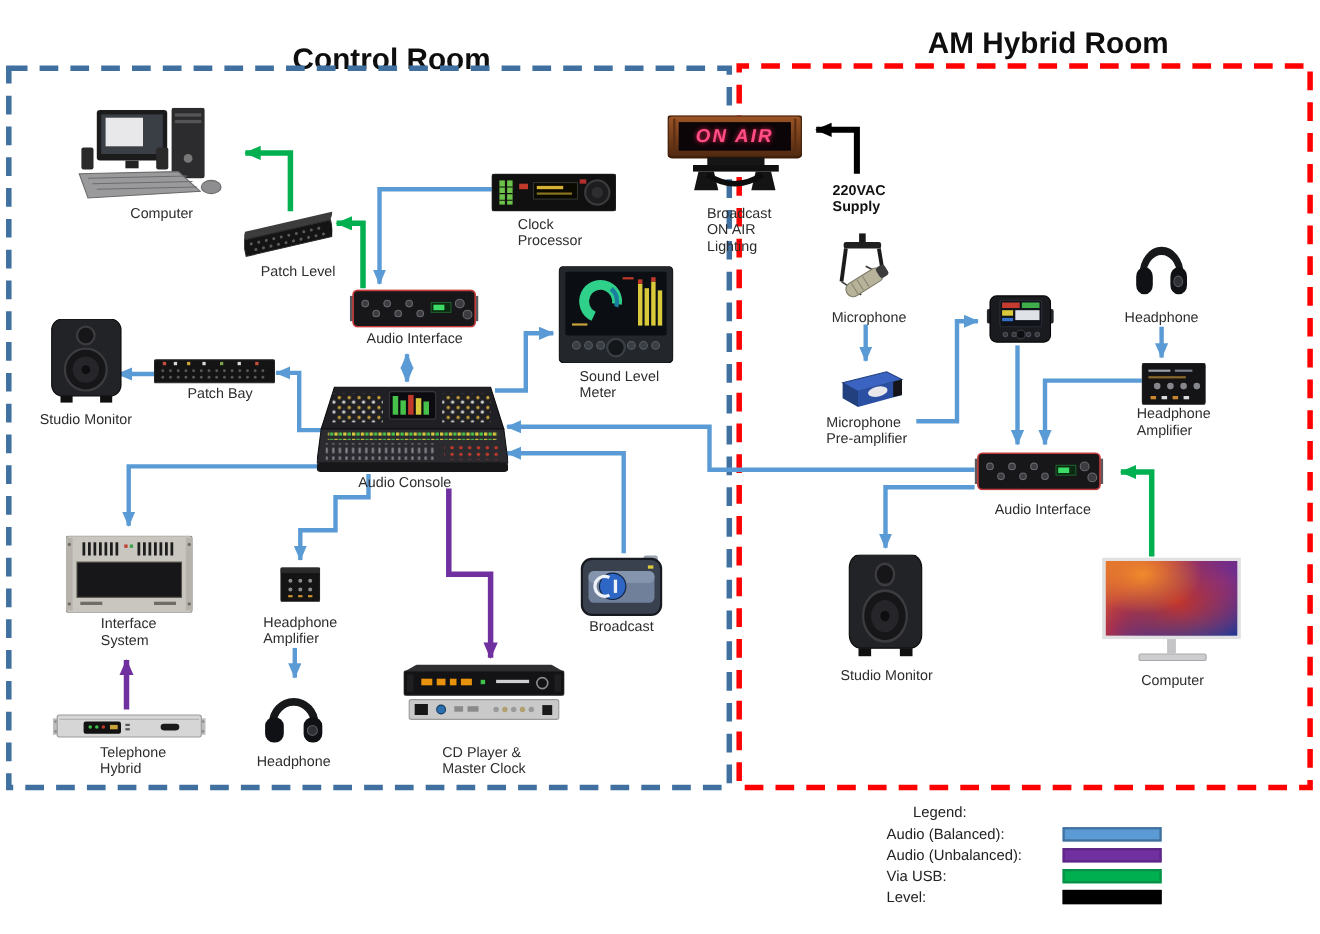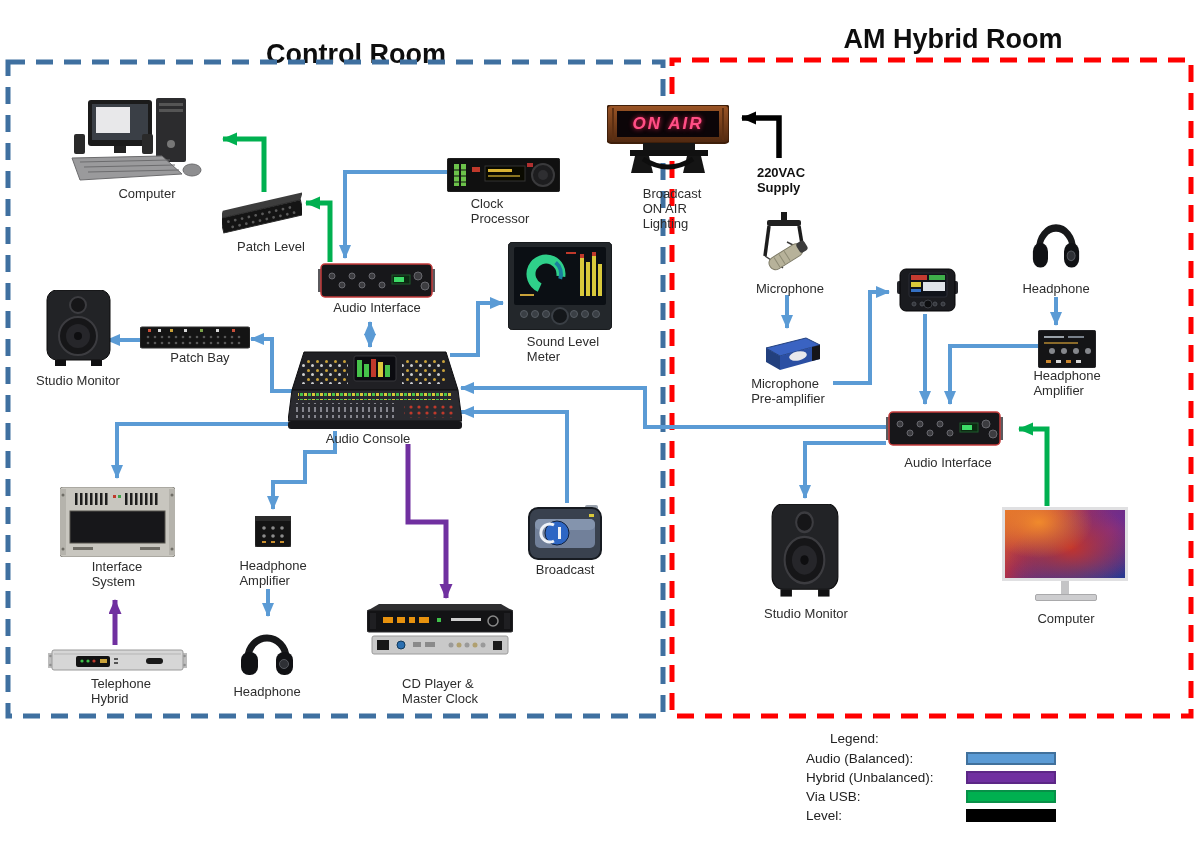--- a/index.html
+++ b/index.html
@@ -550,21 +550,21 @@
   <div class="lbl" style="left:1067px;top:368px">Headphone
 Amplifier</div>
   <div class="lbl" style="left:948px;top:455px">Audio Interface</div>
   <div class="lbl" style="left:806px;top:606px">Studio Monitor</div>
   <div class="lbl" style="left:1066px;top:611px">Computer</div>
 
   <div>
     <div class="leg-label" style="left:830px;top:731px">Legend:</div>
     <div class="leg-label" style="left:806px;top:751px">Audio (Balanced):</div>
     <div class="leg-swatch" style="left: 966px; top: 752px; background: rgb(91, 155, 213); border-color: rgb(65, 113, 156);"></div>
-    <div class="leg-label" style="left:806px;top:770px">Hybrid (Unbalanced):</div>
+    <div class="leg-label" style="left:806px;top:770px">Audio (Unbalanced):</div>
     <div class="leg-swatch" style="left: 966px; top: 771px; background: rgb(112, 48, 160); border-color: rgb(92, 39, 134);"></div>
     <div class="leg-label" style="left:806px;top:789px">Via USB:</div>
     <div class="leg-swatch" style="left: 966px; top: 790px; background: rgb(0, 176, 80); border-color: rgb(8, 144, 72);"></div>
     <div class="leg-label" style="left:806px;top:808px">Level:</div>
     <div class="leg-swatch" style="left: 966px; top: 809px; background: rgb(0, 0, 0); border-color: rgb(0, 0, 0);"></div>
   </div>
 
 </div>
 
 </body></html>

